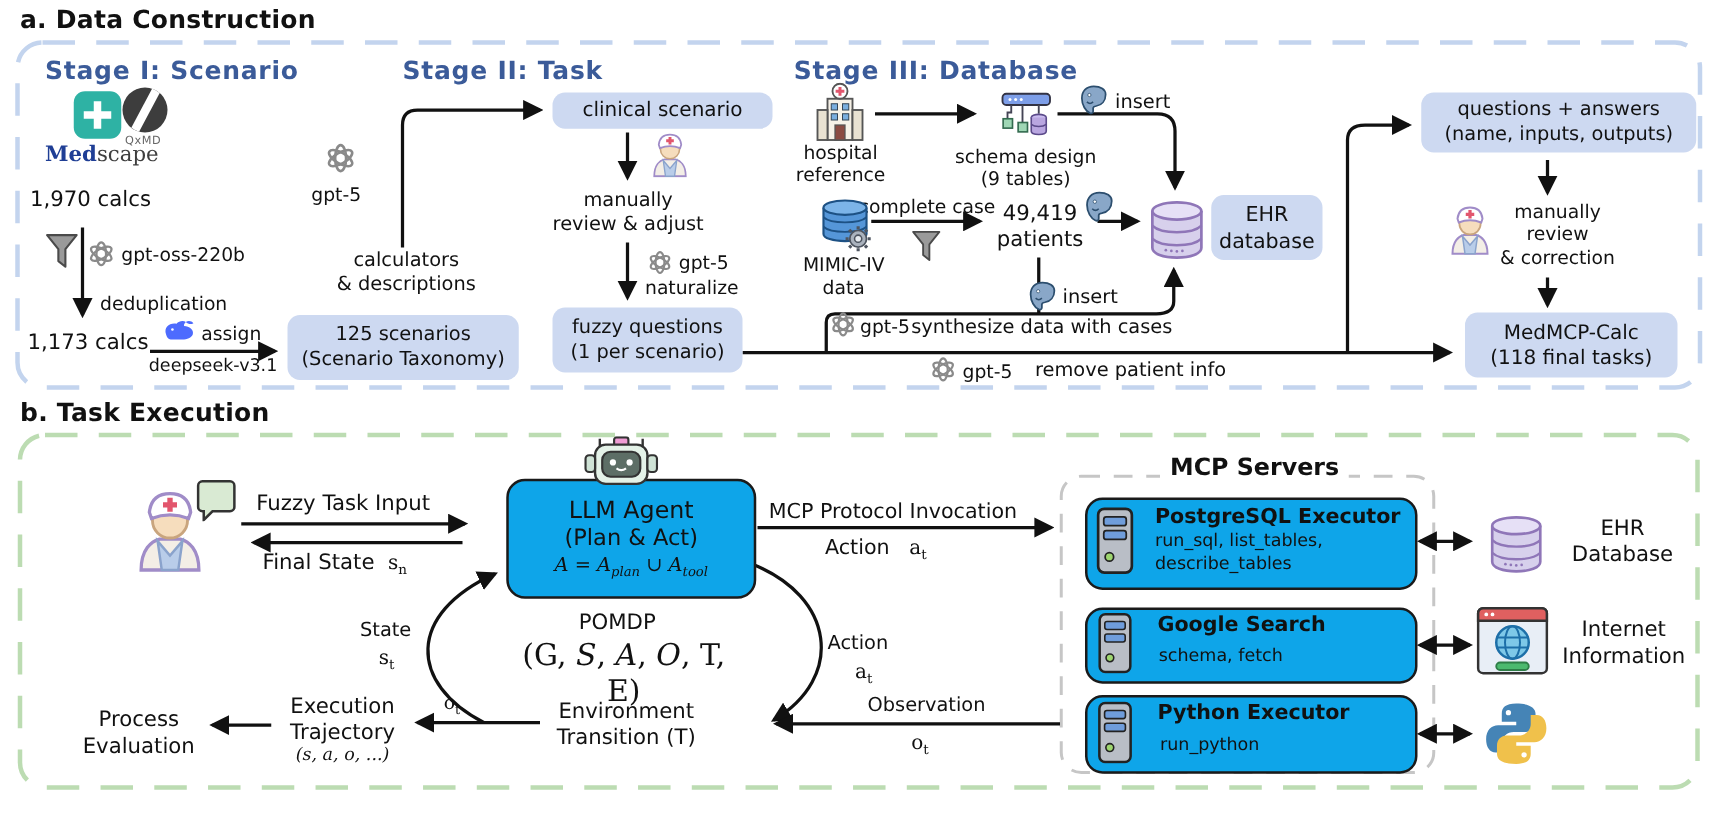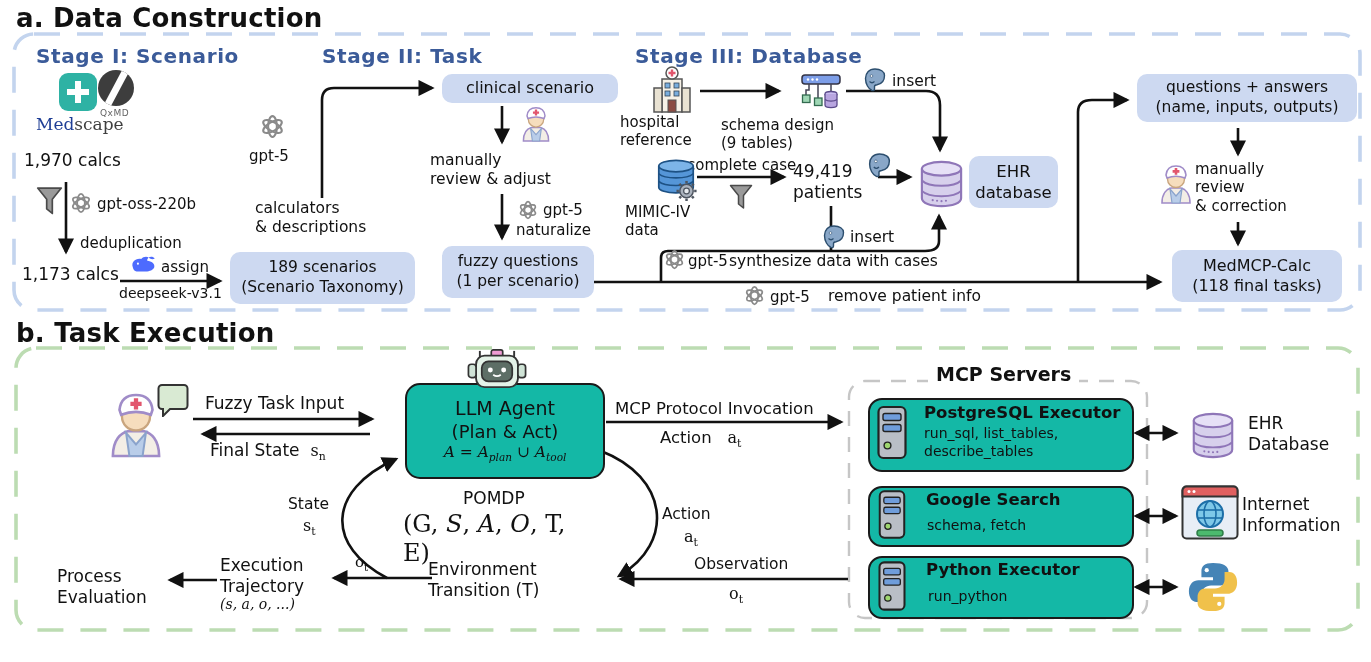--- a/index.html
+++ b/index.html
@@ -1,28 +1,28 @@
 <!DOCTYPE html>
 <html><head>
 <meta charset="utf-8">
 <style>
   html,body{margin:0;padding:0;background:#fff;}
   .canvas{position:relative;width:1371px;height:662px;background:#fff;overflow:hidden;
           font-family:"DejaVu Sans","Liberation Sans",sans-serif;color:#111;}
   svg.layer{position:absolute;left:0;top:0;z-index:1;}
   .abs{position:absolute;white-space:nowrap;z-index:2;}
-  .blk{position:absolute;z-index:2;line-height:1.22;}
-  .sec-title{font-size:26px;font-weight:700;letter-spacing:.2px;}
+  .blk{position:absolute;text-align:center;z-index:2;line-height:1.22;}
+  .sec-title{font-size:20px;font-weight:700;letter-spacing:.2px;}
   .stage-title{font-size:20px;font-weight:600;color:#3b5b99;letter-spacing:.6px;}
   .t15{font-size:15px;}
   .t155{font-size:15.5px;}
   .t17{font-size:17px;}
   .bluebox{position:absolute;background:#cdd9f1;border-radius:10px;display:flex;flex-direction:column;
            justify-content:center;align-items:center;text-align:center;font-size:16px;line-height:1.28;z-index:2;}
-  .greenbox{position:absolute;background:#14b8a6;border:2.2px solid #1a1a1a;border-radius:15px;z-index:2;}
+  .greenbox{position:absolute;background:#0ea5e9;border:2.2px solid #1a1a1a;border-radius:15px;z-index:2;}
   .icon{position:absolute;z-index:3;line-height:0;}
   .math{font-family:"DejaVu Serif","Liberation Serif",serif;font-style:italic;}
   .rm{font-family:"DejaVu Serif","Liberation Serif",serif;font-style:normal;}
   sub{font-size:.68em;}
   .srv-name{position:absolute;font-size:16.5px;font-weight:700;white-space:nowrap;z-index:3;}
   .srv-tools{position:absolute;font-size:14px;white-space:nowrap;z-index:3;}
   .mcp-title{position:absolute;font-size:19px;font-weight:700;background:#fff;padding:0 8px;z-index:3;white-space:nowrap;}
 </style>
 </head>
 <body>
@@ -89,21 +89,21 @@
         <path d="M17 9 h6 v8 h8 v6 h-8 v8 h-6 v-8 h-8 v-6 h8 z" fill="#fff"></path>
       </svg>
   </span>
   <span class="icon" style="left:97px;top:69px;">
     <svg width="38" height="38" viewBox="0 0 38 38">
         <circle cx="19" cy="19" r="18" fill="#3d3d3d"></circle>
         <rect x="16" y="-6" width="7" height="52" transform="rotate(28 19 19)" fill="#fff" clip-path="url(#qxclip)"></rect>
       </svg>
   </span>
   <div class="abs" style="left:100px;top:108px;font-size:9px;color:#666;letter-spacing:.5px;">QxMD</div>
-  <div class="abs" style="left:36px;top:114px;font-family:'DejaVu Serif',serif;font-size:17px;"><span style="color:#1f3e95;font-weight:400;">Med</span><span style="color:#3f3f3f;">scape</span></div>
+  <div class="abs" style="left:36px;top:114px;font-family:'DejaVu Serif',serif;font-size:17px;"><span style="color:#1f3e95;font-weight:700;">Med</span><span style="color:#3f3f3f;">scape</span></div>
   <div class="abs t17" style="left:24px;top:150px;">1,970 calcs</div>
   <span class="icon" style="left:36px;top:186px;">
     <svg width="27" height="30" viewBox="0 0 24 26">
         <path d="M1.5 1.5 H22.5 L14.5 11.5 V24 L9.5 20 V11.5 Z" fill="#9a9a9a" stroke="#4a4a4a" stroke-width="1.5" stroke-linejoin="round"></path>
       </svg>
   </span>
   <span class="icon" style="left:70px;top:192px;">
     <svg width="22" height="22" viewBox="0 0 24 24">
         <g fill="none" stroke="#8a8a8a" stroke-width="2">
           <ellipse cx="12" cy="12" rx="4.2" ry="10"></ellipse>
@@ -118,21 +118,21 @@
   <span class="icon" style="left:130px;top:256px;">
     <svg width="28" height="19" viewBox="0 0 30 20">
         <path fill="#4d6bfe" d="M3 12 C1 6 6 2 12 3 C14 .5 18 0 20 1.5 C19 2.5 18.2 3.5 18.5 5 C23 5.5 27 8 26 12 C25 15 21 16.5 17 16.5 L7 16.5 C5 16.5 3.6 14.5 3 12 Z"></path>
         <path fill="#4d6bfe" d="M20 1.5 C22 .2 25 .5 26.5 2.5 C24.5 3.8 22 3.5 20 1.5 Z"></path>
         <circle cx="8.5" cy="8" r="1.1" fill="#fff"></circle>
       </svg>
   </span>
   <div class="abs t15" style="left:161px;top:258px;">assign</div>
   <div class="abs" style="left:119px;top:285px;font-size:14px;">deepseek-v3.1</div>
   <div class="bluebox" style="left:230px;top:252px;width:185px;height:52px;font-size:15.5px;">
-    <div>189 scenarios</div>
+    <div>125 scenarios</div>
     <div>(Scenario Taxonomy)</div>
   </div>
 
   <span class="icon" style="left:260px;top:114px;">
     <svg width="25" height="25" viewBox="0 0 24 24">
         <g fill="none" stroke="#8a8a8a" stroke-width="2">
           <ellipse cx="12" cy="12" rx="4.2" ry="10"></ellipse>
           <ellipse cx="12" cy="12" rx="4.2" ry="10" transform="rotate(60 12 12)"></ellipse>
           <ellipse cx="12" cy="12" rx="4.2" ry="10" transform="rotate(120 12 12)"></ellipse>
         </g>
@@ -200,21 +200,21 @@
         <circle cx="13.5" cy="6.5" r="1.2" fill="#fff"></circle>
         <circle cx="18" cy="6.5" r="1.2" fill="#fff"></circle>
         <path d="M10 11 V17 H7 V22 M19 11 V25 M32 11 V18" stroke="#445" stroke-width="1.5" fill="none"></path>
         <rect x="3.5" y="22" width="7.5" height="7.5" fill="#9fd7b5" stroke="#336b4f" stroke-width="1.3"></rect>
         <rect x="15.5" y="25" width="7.5" height="7.5" fill="#9fd7b5" stroke="#336b4f" stroke-width="1.3"></rect>
         <ellipse cx="32" cy="21" rx="6" ry="2.5" fill="#cabdf0" stroke="#5b4a8a" stroke-width="1.3"></ellipse>
         <path d="M26 21 v11 c0 1.5 2.7 2.6 6 2.6 s6 -1.1 6 -2.6 v-11" fill="#b9a6e0" stroke="#5b4a8a" stroke-width="1.3"></path>
         <path d="M26 26.5 c1.5 1.2 3.6 1.7 6 1.7 s4.5 -.5 6 -1.7" stroke="#5b4a8a" fill="none" stroke-width="1.2"></path>
       </svg>
   </span>
-  <div class="blk t15" style="left:721px;top:116px;width:115px;">
+  <div class="blk t15" style="left:763px;top:116px;width:115px;">
     <div>schema design</div>
     <div>(9 tables)</div>
   </div>
   <span class="icon" style="left:862px;top:67px;">
     <svg width="26" height="26" viewBox="0 0 26 26">
         <path d="M13 2 C7 2 3.5 6 3.5 11.5 C3.5 17 6.5 22 10 23.5 C11.5 24 12.5 23.3 12.5 22 V19.5 C12.5 18.5 13.5 18 15 17.8 C19.5 17 22.5 13.5 22.5 8.5 C22.5 4.5 18.5 2 13 2 Z" fill="#89a7c8" stroke="#2c4e6e" stroke-width="1.4"></path>
         <circle cx="9.5" cy="9" r="1.3" fill="#fff" stroke="#2c4e6e" stroke-width=".6"></circle>
         <path d="M7.5 14.5 Q10 17 12.5 14.5" stroke="#2c4e6e" stroke-width="1.2" fill="none"></path>
       </svg>
   </span>

